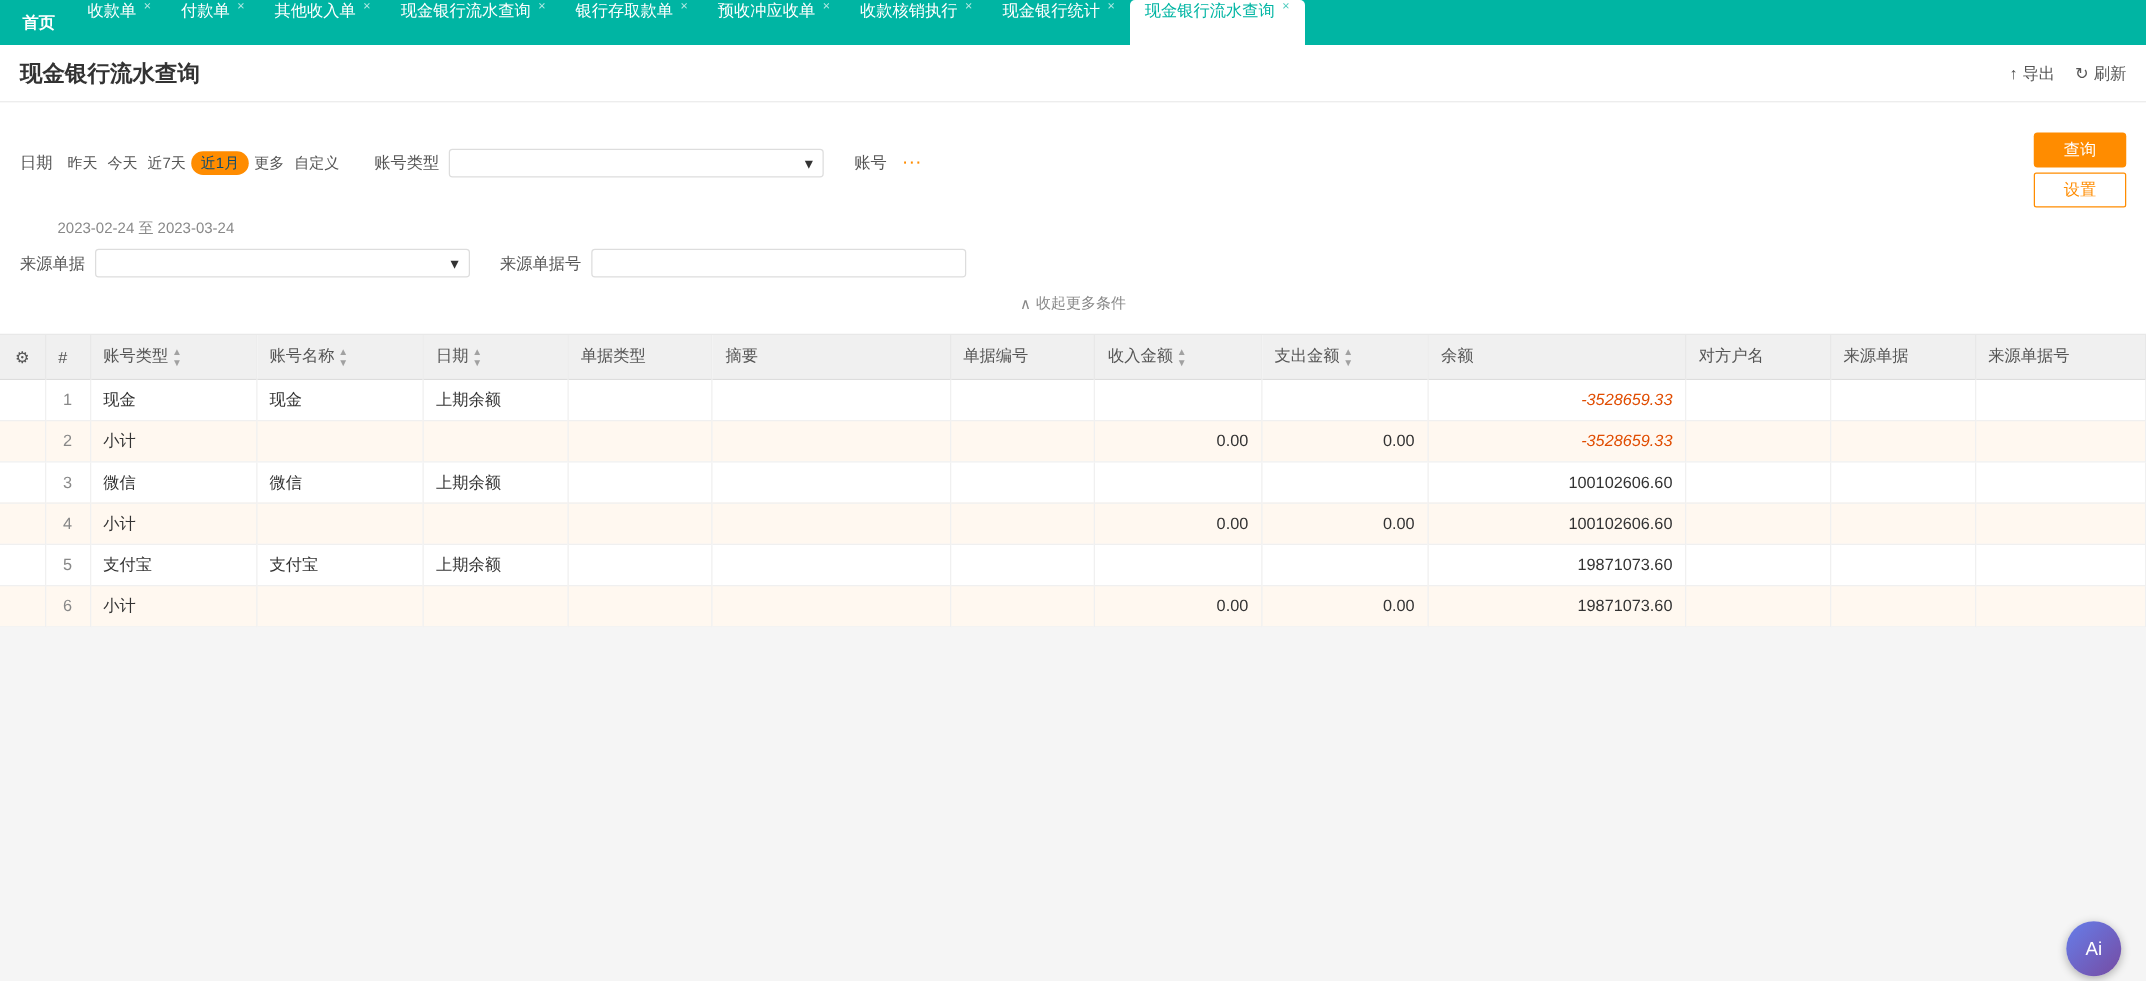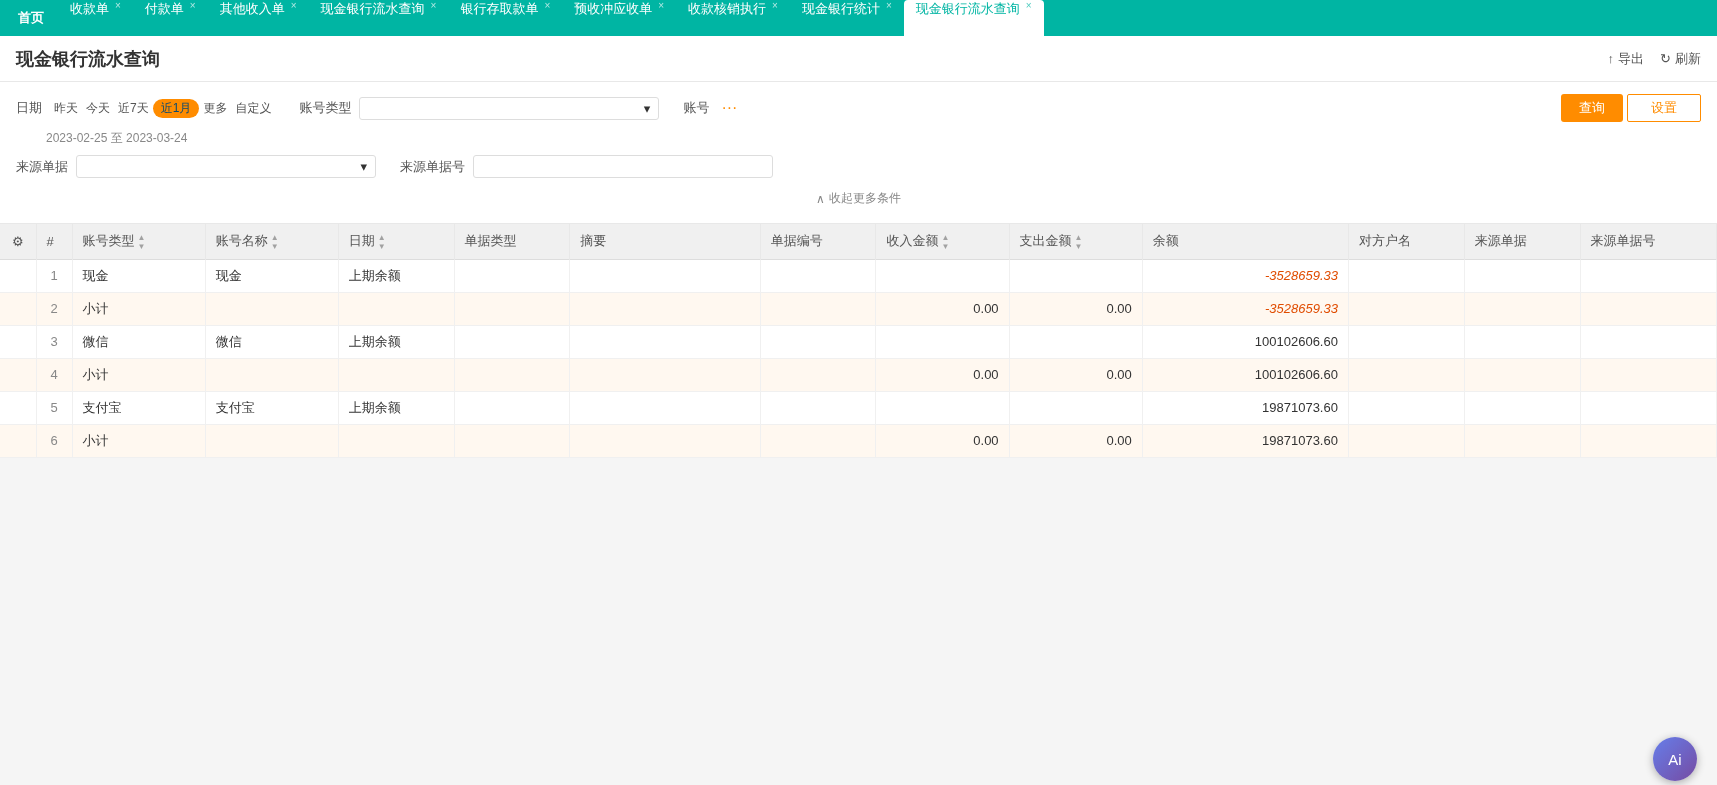--- a/index.html
+++ b/index.html
@@ -317,28 +317,28 @@
         <span></span>
         <span>▾</span>
       </div>
     </div>
 
     <div class="filter-group">
       <span class="filter-label">账号</span>
       <span class="ellipsis-btn">···</span>
     </div>
 
-    <div style="display:flex; flex-direction:row; gap:4px; margin-left:auto;">
+    <div style="display:flex; flex-direction:column; gap:4px; margin-left:auto;margin-top:12px;">
       <button class="query-btn">查询</button>
       <button class="settings-btn">设置</button>
     </div>
   </div>
 
   <div style="margin-left: 30px; margin-bottom: 8px;">
-    <span class="date-range-text">2023-02-25 至 2023-03-24</span>
+    <span class="date-range-text">2023-02-24 至 2023-03-24</span>
   </div>
 
   <div class="filter-row">
 
     <div class="filter-group">
       <span class="filter-label">来源单据</span>
       <div class="filter-select filter-select-wide">
         <span></span>
         <span>▾</span>
       </div>

